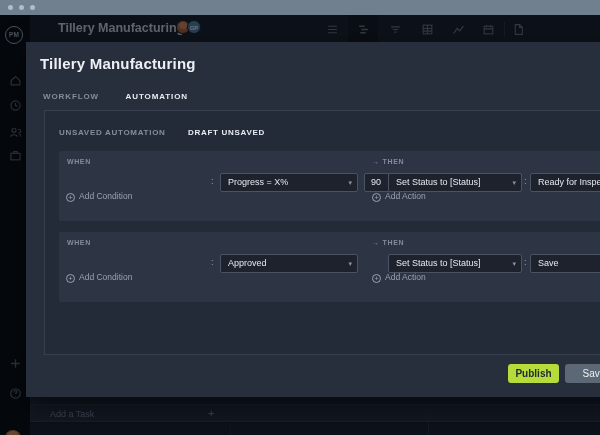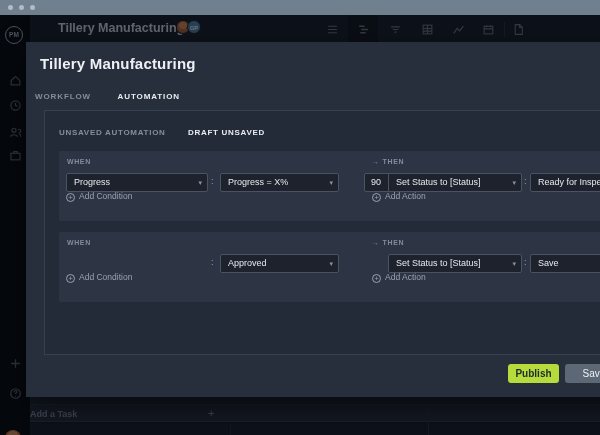--- a/index.html
+++ b/index.html
@@ -29,53 +29,53 @@
   .av2 { left:157px; background:#4b7ca0; z-index:2; }
   .view-tab-active { position:absolute; left:318px; top:0; width:30px; height:27px; background:#0f141d; }
   .hdr-ic { position:absolute; top:8px; width:13px; height:13px; color:#67707e; }
   .hdr-ic svg { width:13px; height:13px; display:block; }
   .hdr-sep { position:absolute; left:474px; top:7px; width:1px; height:15px; background:#27303e; }
 
   
   .under { position:absolute; left:30px; top:42px; width:570px; height:393px; background:#10151f; z-index:2; }
   .strip-top { position:absolute; left:0; top:352px; width:570px; height:11px; background:#1e2532; border-bottom:1px solid #2b3342; }
   .row-addtask { position:absolute; left:0; top:363px; width:570px; height:17px; background:#232b39; border-bottom:1px solid #303a4a; }
-  .addtask-label { position:absolute; left:0; top:4px; font-size:9px; color:#7f8797;font-weight:bold; }
+  .addtask-label { position:absolute; left:20px; top:4px; font-size:9px; color:#7f8797; }
   .addtask-plus { position:absolute; left:178px; top:2px; font-size:11px; color:#7f8797; }
   .row-bottom { position:absolute; left:0; top:381px; width:570px; height:12px; background:#151a24; }
   .vline-428 { position:absolute; left:398px; top:363px; width:1px; height:30px; background:#272f3e; }
   .vline-230 { position:absolute; left:200px; top:381px; width:1px; height:12px; background:#1e2532; }
 
   
   .overlay { position:absolute; left:0; top:15px; width:600px; height:420px; background:rgba(6,9,15,.52); z-index:4; }
 
   
   .modal { position:absolute; left:26px; top:42px; width:600px; height:355px; background:#272e3c;
            box-shadow:0 10px 28px rgba(0,0,0,.55); z-index:5; }
   .modal-title { position:absolute; left:14px; top:13px; font-size:15px; font-weight:bold; color:#edf0f4; letter-spacing:.2px; }
-  .modal-tabs { position:absolute; left:9px; top:43px; }
+  .modal-tabs { position:absolute; left:17px; top:43px; }
   .mtab { display:inline-block; margin-right:22px; font-size:8px; font-weight:bold; letter-spacing:.9px; color:#858d9c; cursor:default; }
   .mtab.active { color:#e9ecf1; }
 
   .panel { position:absolute; left:18px; top:68px; width:572px; height:245px; background:#242b38; border:1px solid #38404f; }
   .subtabs { position:absolute; left:14px; top:10px; }
   .stab { display:inline-block; margin-right:18px; font-size:8px; font-weight:bold; letter-spacing:.7px; color:#858d9c; }
   .stab.active { color:#e9ecf1; }
 
   .card { position:absolute; left:14px; width:556px; height:70px; background:#2d3443; border-radius:2px; }
   .card1 { top:40px; } .card2 { top:121px; }
   .mini-label { position:absolute; top:7px; font-size:7px; font-weight:bold; letter-spacing:.6px; color:#848c9b; }
   .when-label { left:8px; }
   .then-label { left:313px; }
   .then-arrow { color:#848c9b; font-weight:normal; margin-right:3px; }
   .dd { position:absolute; top:22px; height:19px; background:#1d222d; border:1px solid #4a5364; border-radius:2px;
         color:#e6e9ee; font-size:9px; line-height:17px; padding-left:7px; cursor:pointer; }
   .dd .chev { position:absolute; right:5px; top:0; font-size:7px; color:#8a93a3; line-height:17px; }
   .dd-field   { left:7px;   width:142px; }
-  .dd-op      { left:161px; width:119px; }
+  .dd-op      { left:161px; width:138px; }
   .val-input  { position:absolute; top:22px; left:305px; width:26px; height:19px; background:#1d222d; border:1px solid #4a5364;
                 border-radius:2px; color:#e6e9ee; font-size:9px; line-height:17px; padding-left:6px; }
   .dd-action  { left:329px; width:134px; }
   .dd-actval  { left:471px; width:130px; }
   .colon { position:absolute; top:25px; font-size:9px; color:#9aa2b1; }
   .colon1 { left:152px; } .colon2 { left:465px; }
   .addlink { position:absolute; top:40px; font-size:8.5px; color:#9aa2b1; cursor:pointer; }
   .add-cond { left:7px; } .add-act { left:313px; }
   .plus-circ { display:inline-block; width:9px; height:9px; border:1px solid #9aa2b1; border-radius:50%; font-size:8px;
                line-height:8px; text-align:center; margin-right:4px; vertical-align:-1px; }
@@ -209,24 +209,20 @@
     </div>
 
     <div class="panel">
       <div class="subtabs">
         <span class="stab">UNSAVED AUTOMATION</span>
         <span class="stab active">DRAFT UNSAVED</span>
       </div>
 
       <div class="card card1">
         <span class="mini-label when-label">WHEN</span>
-        <div class="dd dd-field">
-          <span>Progress</span>
-          <span class="chev">▾</span>
-        </div>
         <span class="colon colon1">:</span>
         <div class="dd dd-op">
           <span>Progress = X%</span>
           <span class="chev">▾</span>
         </div>
         <div class="val-input">90</div>
         <span class="addlink add-cond"><span class="plus-circ">+</span><span>Add Condition</span></span>
 
         <span class="mini-label then-label"><span class="then-arrow">→</span><span>THEN</span></span>
         <div class="dd dd-action">

